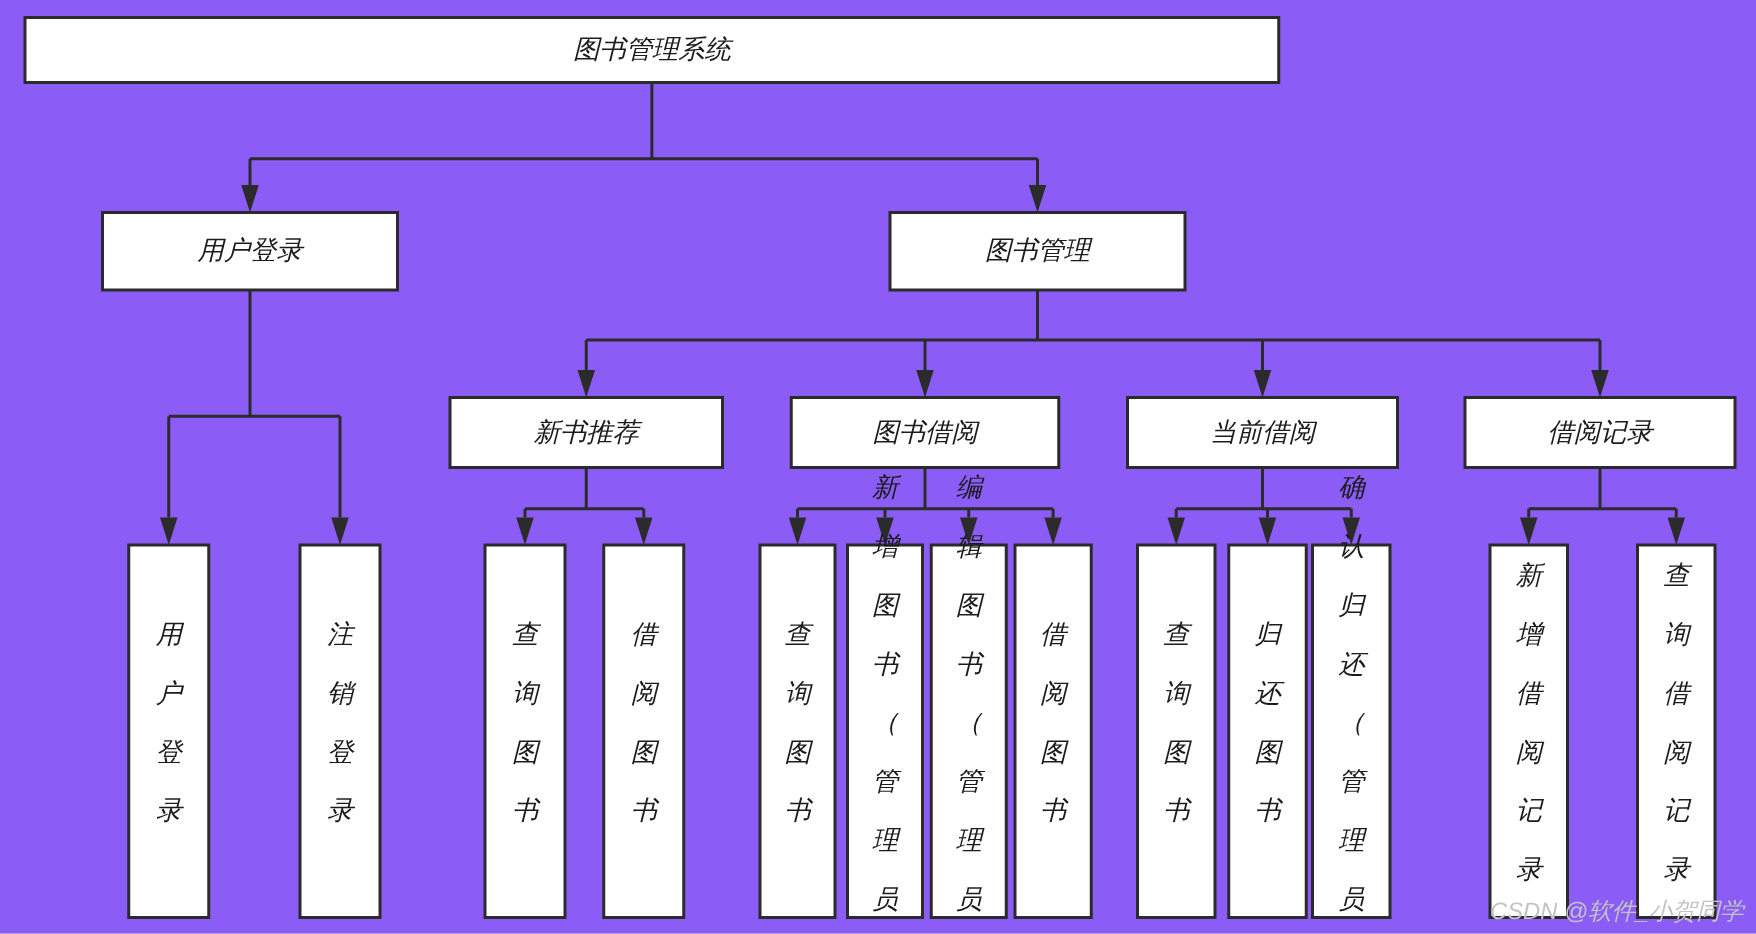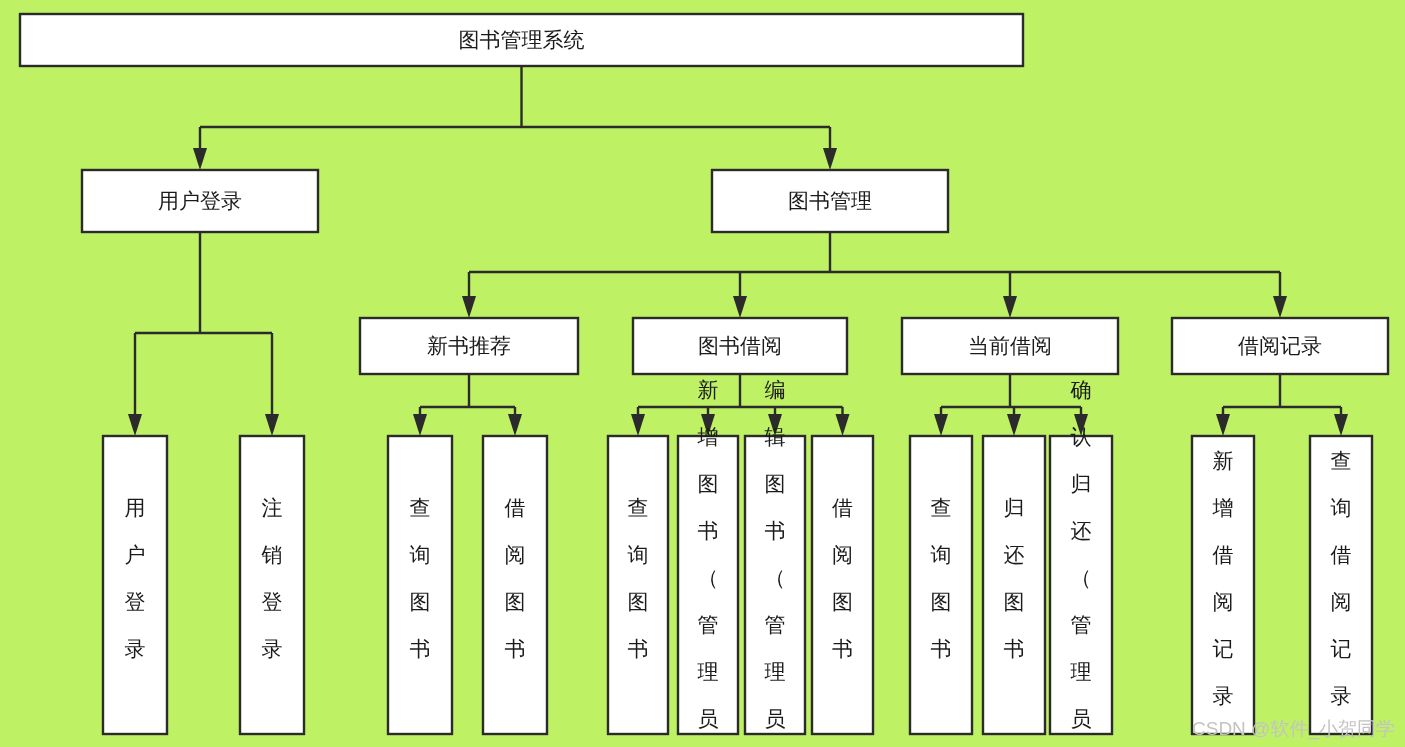--- a/index.html
+++ b/index.html
@@ -8,22 +8,23 @@
     padding: 0;
     background: #ffffff;
   }
   body {
     font-family: "Liberation Sans", "DejaVu Sans", sans-serif;
   }
   #diagram-root {
     position: relative;
     width: 1405px;
     height: 747px;
-    background: #bef264;
+    background: #8b5cf6;
     overflow: hidden;
+    font-style: italic;
   }
   svg.tree-canvas {
     position: absolute;
     top: 0;
     left: 0;
     width: 1405px;
     height: 747px;
     display: block;
   }
   .node-box {

